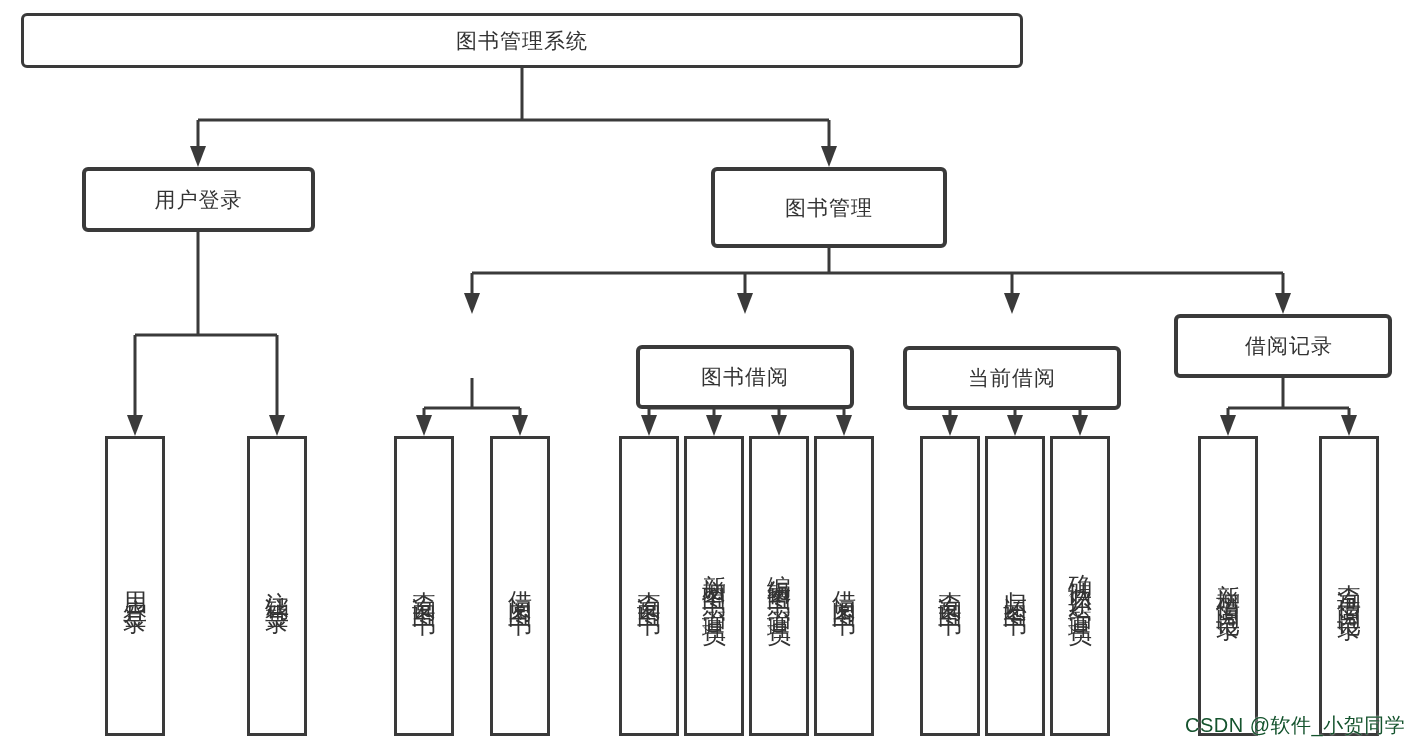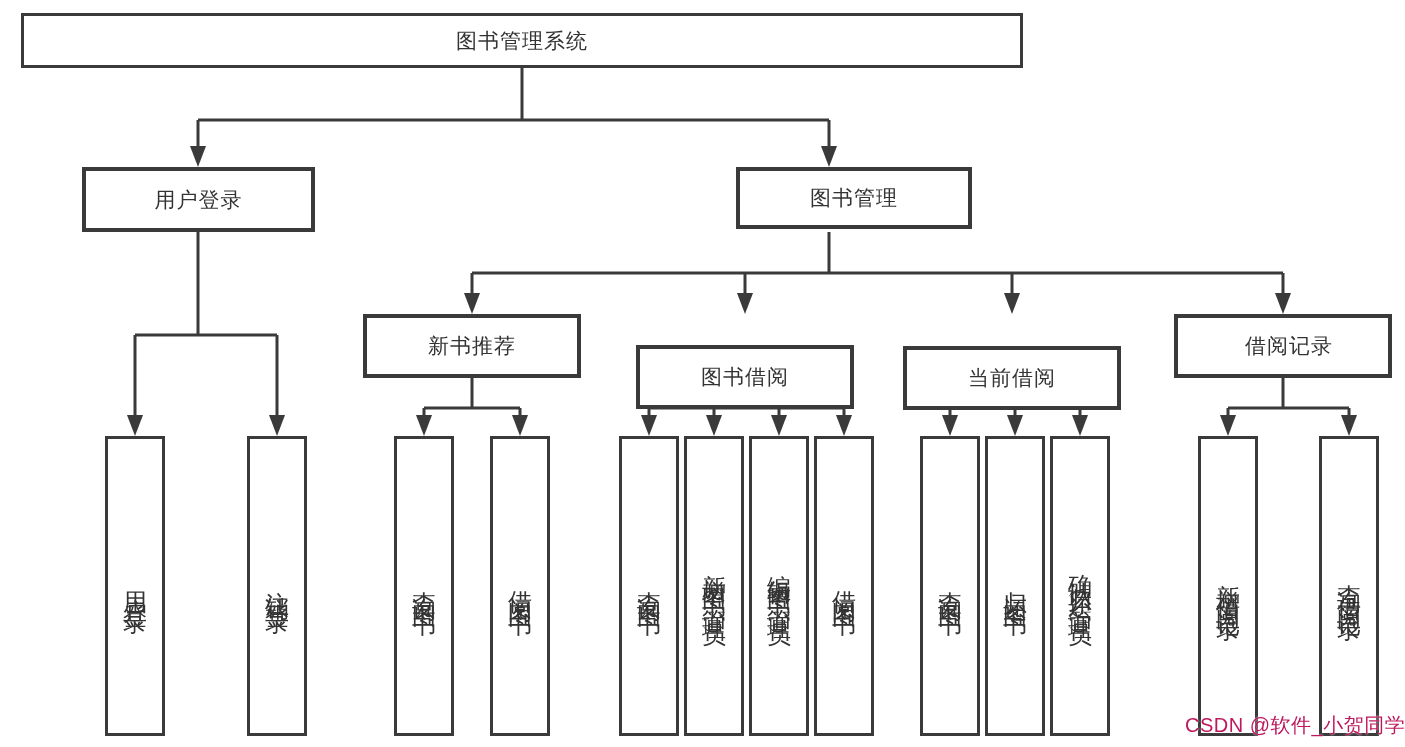--- a/index.html
+++ b/index.html
@@ -5,31 +5,31 @@
   html,body{margin:0;padding:0;background:#fff;}
   #stage{
     position:relative;width:1405px;height:747px;background:#fff;overflow:hidden;
     font-family:"Liberation Sans",sans-serif;color:#333;
   }
   #connectors{position:absolute;left:0;top:0;width:1405px;height:747px;}
   .box{
     position:absolute;box-sizing:border-box;background:#fff;border:3px solid #3a3a3a;
     display:flex;align-items:center;justify-content:center;text-align:center;
   }
-  .hbox{font-size:21px;letter-spacing:1px;border-width:4px;}
+  .hbox{font-size:21px;letter-spacing:1px;border-width:4px;border-radius:6px;}
   .root{border-width:3px;}
   .leaf{width:60px;top:436px;height:300px;border-width:3px;}
   .leaf .vtext{
     writing-mode:vertical-rl;
     font-size:24px;letter-spacing:7px;line-height:1;
     display:block;margin:auto;
   }
   #watermark{
     position:absolute;left:1185px;top:712px;width:215px;
-    font-size:20px;color:#be185d;letter-spacing:0.5px;white-space:nowrap;
+    font-size:20px;color:#14532d;letter-spacing:0.5px;white-space:nowrap;
     text-shadow:0 0 2px #ffffff;
   }
 </style>
 </head>
 <body>
 
 <div id="stage">
 
   <svg id="connectors" viewBox="0 0 1405 747" xmlns="http://www.w3.org/2000/svg">
     <g stroke="#3a3a3a" stroke-width="3" fill="none">
@@ -64,27 +64,24 @@
     </g>
   </svg>
 
   <div class="box hbox root" style="left:21px;top:13px;width:1002px;height:55px;">
     <span>图书管理系统</span>
   </div>
 
   <div class="box hbox" style="left:82px;top:167px;width:233px;height:65px;">
     <span>用户登录</span>
   </div>
-  <div class="box hbox" style="left:736px;top:167px;width:236px;height:62px;">
+  <div class="box hbox" style="left:711px;top:167px;width:236px;height:81px;">
     <span>图书管理</span>
   </div>
 
-  <div class="box hbox" style="left:363px;top:314px;width:218px;height:64px;">
-    <span>新书推荐</span>
-  </div>
   <div class="box hbox" style="left:636px;top:314px;width:218px;height:64px;margin-top:31px;">
     <span>图书借阅</span>
   </div>
   <div class="box hbox" style="left:903px;top:314px;width:218px;height:64px;margin-top:32px;">
     <span>当前借阅</span>
   </div>
   <div class="box hbox" style="left:1174px;top:314px;width:218px;height:64px;padding-left:12px;">
     <span>借阅记录</span>
   </div>
 

